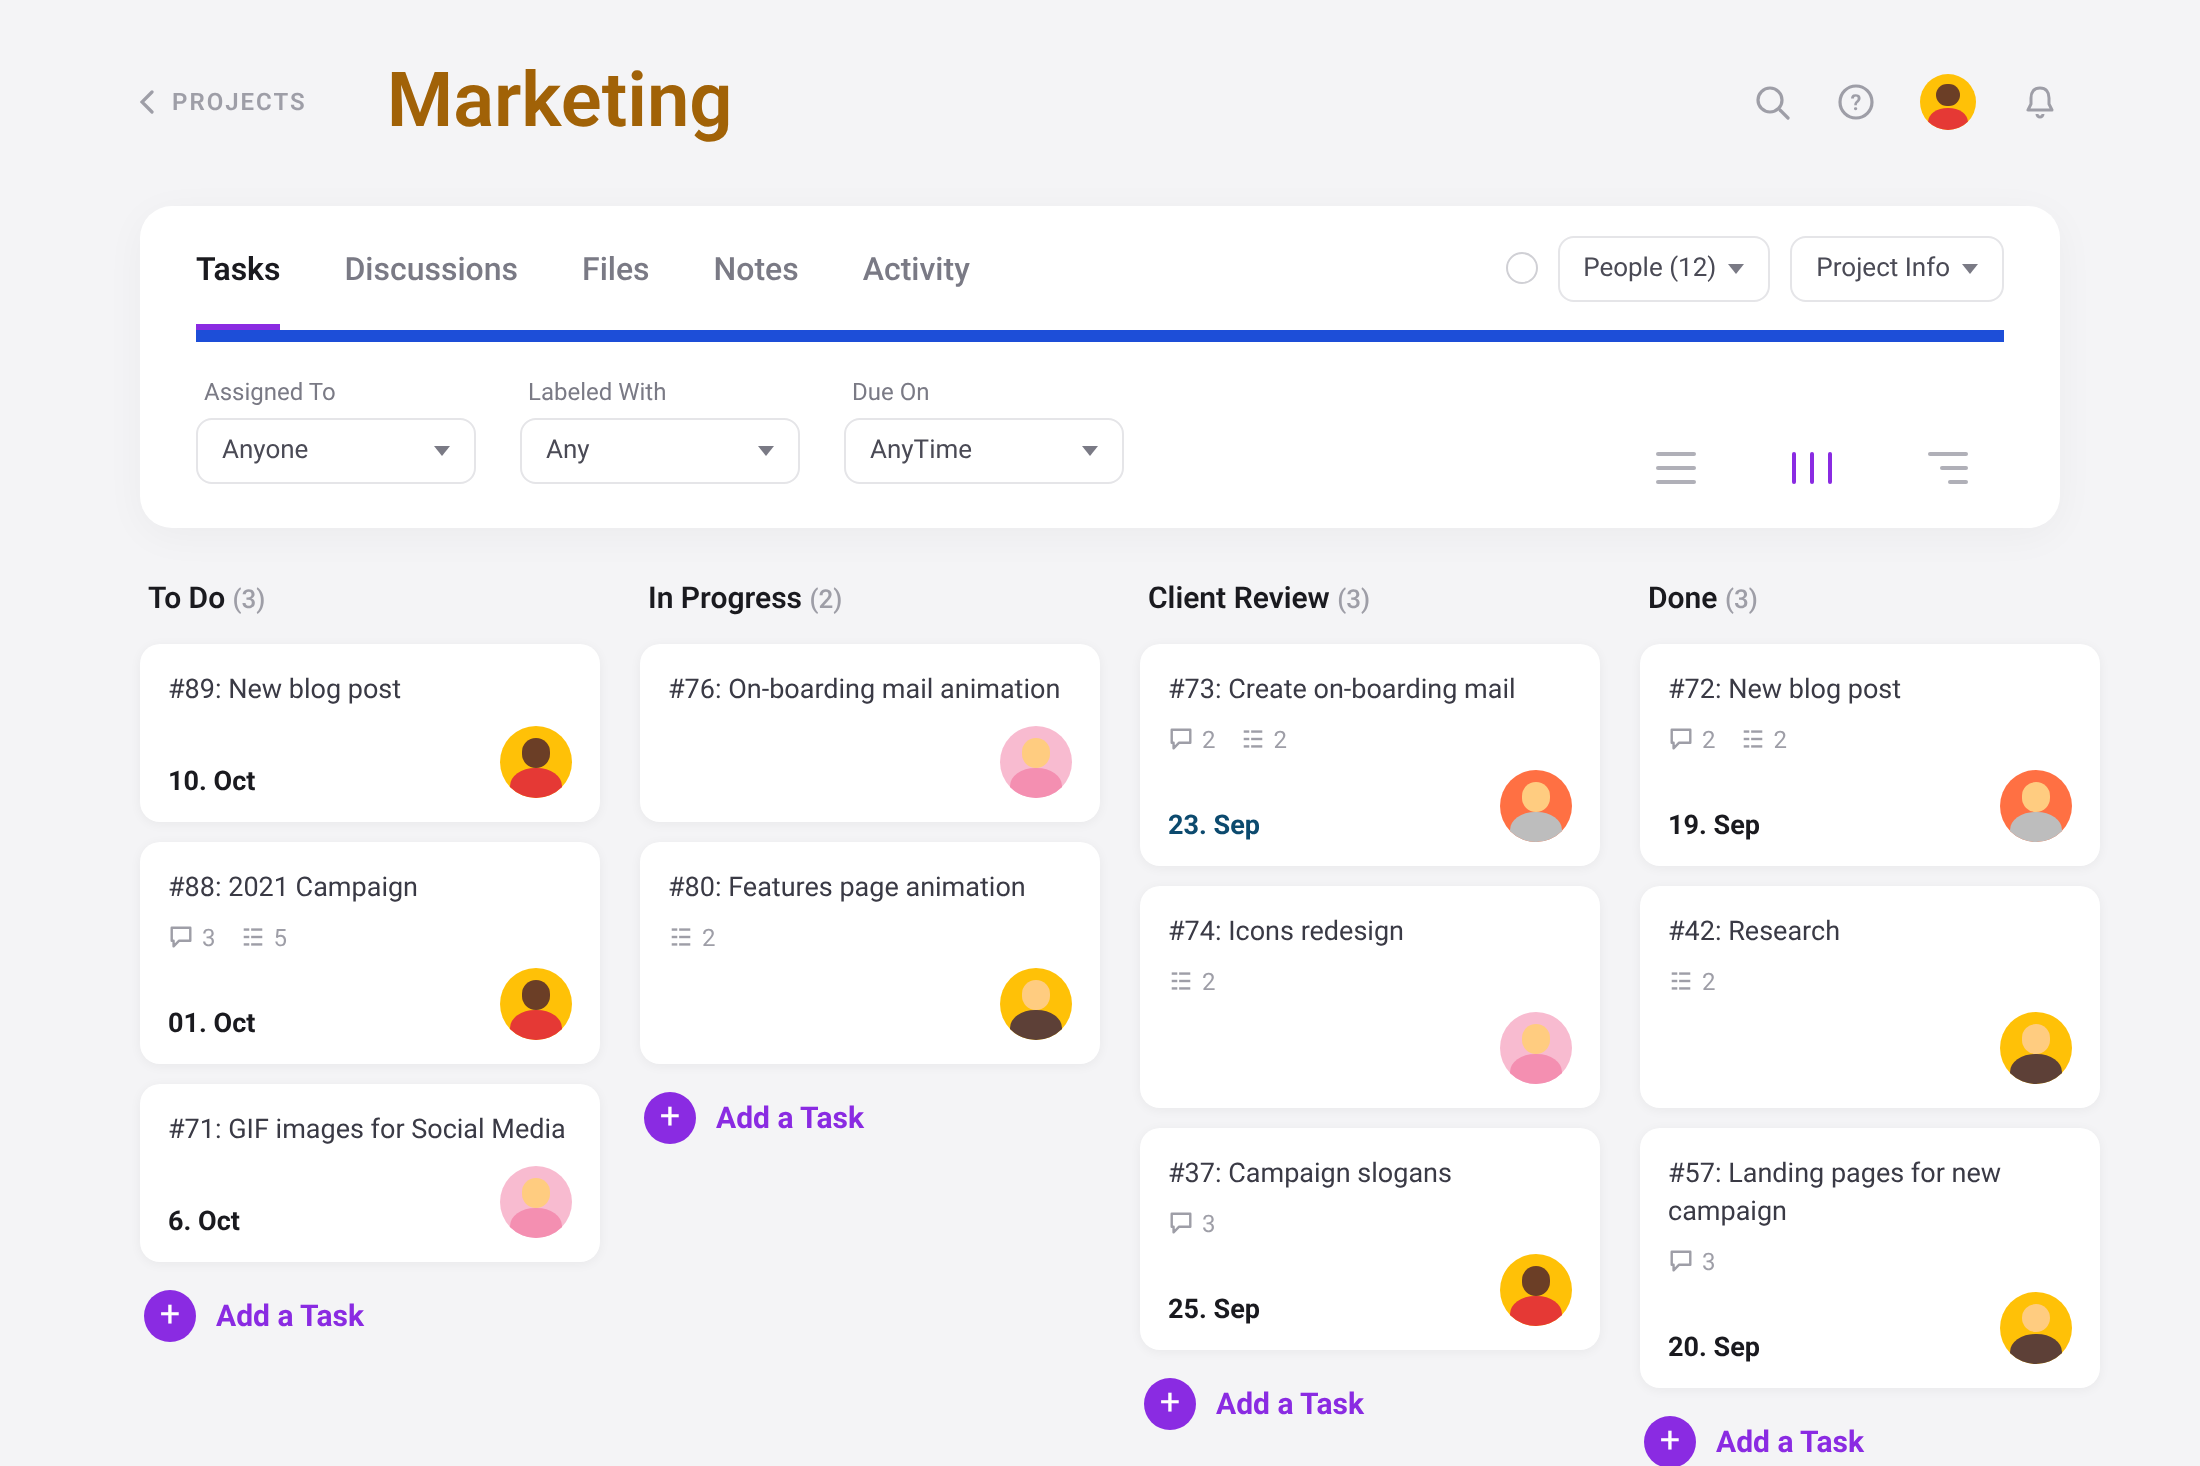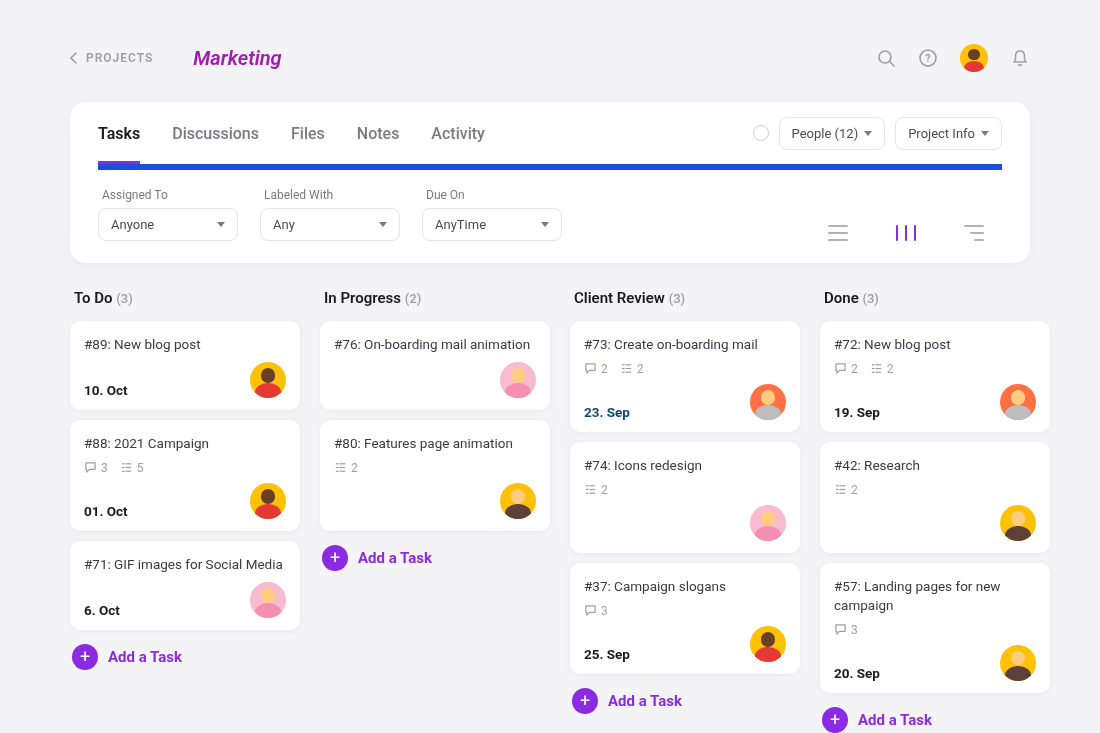--- a/index.html
+++ b/index.html
@@ -1,22 +1,22 @@
 <!DOCTYPE html>
 <html><head>
 <meta charset="utf-8">
 <style>
 * { margin: 0; padding: 0; box-sizing: border-box; font-family: -apple-system, BlinkMacSystemFont, "Segoe UI", Roboto, Helvetica, Arial, sans-serif; }
 body { background: #F4F4F6; width: 1100px; height: 733px; overflow: hidden; border-radius: 24px; }
-.page { padding: 44px 70px 0 70px; }
+.page { padding: 29px 70px 0 70px; }
 .topbar { display: flex; align-items: center; justify-content: space-between; }
 .topbar-left { display: flex; align-items: center; gap: 40px; }
 .breadcrumb { display: flex; align-items: center; gap: 8px; color: #9E9EA7; font-size: 12px; letter-spacing: 1px; font-weight: 600; cursor: pointer; }
 .breadcrumb svg { width: 8px; height: 12px; }
-.page-title { font-size: 20px; font-weight: 600; color: #a21caf; font-style: italic; }
+.page-title { font-size: 38px; font-weight: 600; color: #a16207; }
 .topbar-right { display: flex; align-items: center; gap: 22px; }
 .icon-btn { width: 20px; height: 20px; color: #9E9EA7; display: flex; align-items: center; justify-content: center; cursor: pointer; }
 .avatar { width: 28px; height: 28px; border-radius: 50%; display: inline-block; position: relative; overflow: hidden; flex-shrink: 0; }
 .avatar.sm { width: 36px; height: 36px; }
 .avatar .head { position: absolute; width: 40%; height: 40%; border-radius: 50%; top: 18%; left: 30%; }
 .avatar .body { position: absolute; width: 70%; height: 50%; border-radius: 50% 50% 0 0; bottom: -10%; left: 15%; }
 
 .panel { background: #fff; border-radius: 16px; margin-top: 30px; box-shadow: 0 4px 20px rgba(0,0,0,0.04); padding: 0 28px; }
 .tabs-row { display: flex; align-items: center; justify-content: space-between; border-bottom: 6px solid #1d4ed8; }
 .tabs { display: flex; gap: 32px; }

